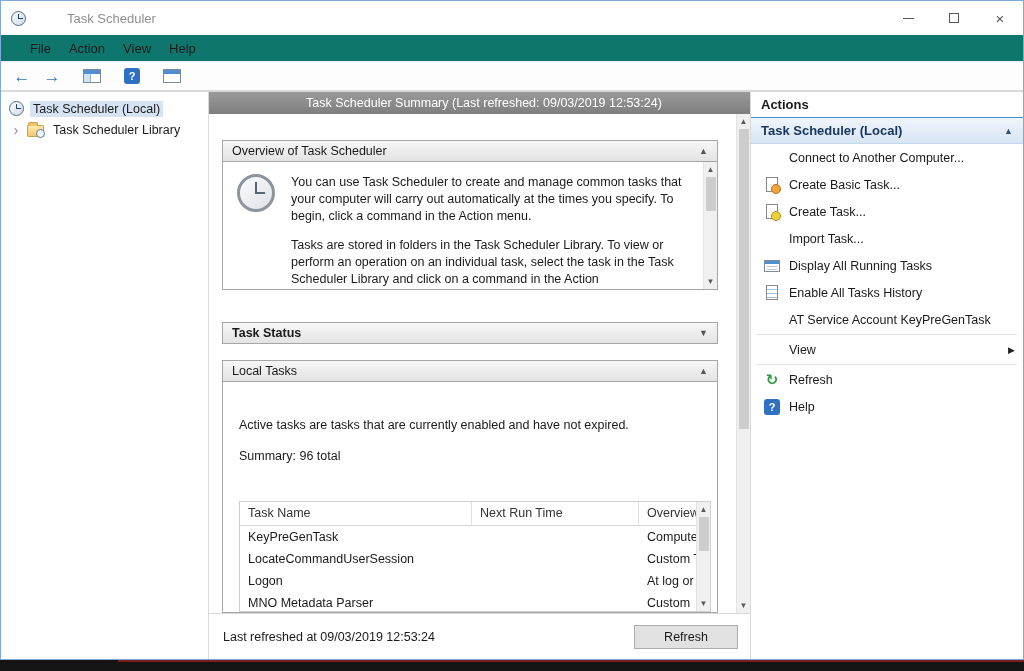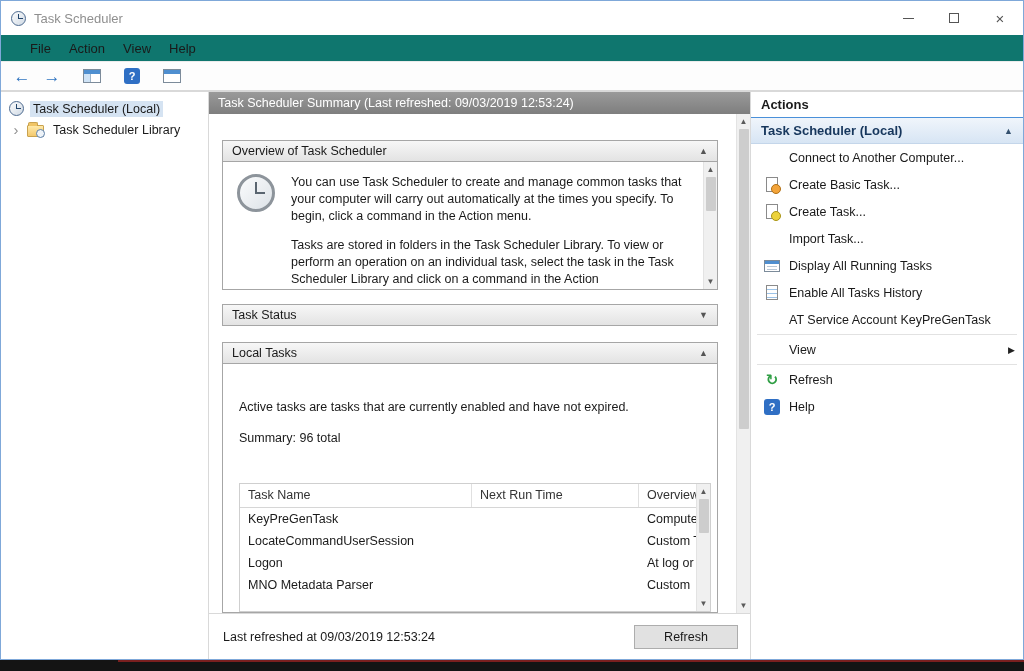--- a/index.html
+++ b/index.html
@@ -2,21 +2,21 @@
 <html><head>
 <meta charset="utf-8">
 <style>
   * { box-sizing: border-box; margin: 0; padding: 0; }
   html,body { width:1024px; height:671px; overflow:hidden; background:#fff;
     font-family:"Liberation Sans","DejaVu Sans",sans-serif; font-size:13px; color:#1a1a1a; }
   #window { position:absolute; top:0; left:0; width:1024px; height:660px;
     border:1px solid #7fa8d9; background:#fff; display:flex; flex-direction:column; }
 
   
-  .titlebar { height:34px; display:flex; align-items:center; padding-left:10px; background:#fff; flex:0 0 auto; }
+  .titlebar { height:34px; display:flex; align-items:center; padding-left:10px; background:#fff; flex:0 0 auto;gap:33px; }
   .tb-title { color:#8f8f8f; margin-left:8px; font-size:13px; }
   .caption-buttons { margin-left:auto; display:flex; height:100%; }
   .cap-btn { width:46px; height:100%; display:flex; align-items:center; justify-content:center; color:#444; }
   .min-glyph { width:11px; height:1px; background:#555; display:block; }
   .max-glyph { width:10px; height:10px; border:1px solid #555; display:block; }
   .close-glyph { font-size:15px; color:#555; line-height:1; }
 
   
   .clock-sm { position:relative; width:15px; height:15px; border:1px solid #4d6a8f; border-radius:50%;
     background:linear-gradient(135deg,#fdfdfd,#cfd9e4); flex:0 0 auto; }
@@ -55,31 +55,31 @@
     background:linear-gradient(#ffe9a8,#f3c96e); border:1px solid #c9a24e; border-radius:1px; }
   .folder-icon::before { content:''; position:absolute; top:-4px; left:0; width:8px; height:3px;
     background:#f0c567; border:1px solid #c9a24e; border-bottom:none; border-radius:2px 2px 0 0; }
   .folder-icon::after { content:''; position:absolute; right:-2px; bottom:-2px; width:7px; height:7px;
     border-radius:50%; background:#eef3f8; border:1px solid #5d7fa6; }
 
   
   .center-pane { flex:1; display:flex; flex-direction:column; border-right:1px solid #d9d9d9; min-width:0; background:#fff; }
   .summary-band { height:22px; line-height:22px; padding-left:9px; color:#fff; font-size:12.5px;
     background:linear-gradient(#9a9a9a,#7e7e7e); flex:0 0 auto;
-    white-space:nowrap; overflow:hidden; }
+    white-space:nowrap; overflow:hidden;text-align:center; }
   .center-mid { flex:1; display:flex; min-height:0; }
   .center-content { flex:1; display:flex; flex-direction:column; padding:26px 18px 0 13px; min-width:0; }
   .section-bar { height:22px; flex:0 0 auto; display:flex; align-items:center; padding:0 9px;
     background:linear-gradient(#f7f7f7,#e3e3e3); border:1px solid #a6a6a6; font-size:12.5px; cursor:default; }
   .section-arrow { margin-left:auto; font-size:9px; color:#555; }
   .overview-box { height:128px; border:1px solid #a6a6a6; border-top:none; display:flex; overflow:hidden; flex:0 0 auto; }
   .overview-inner { flex:1; display:flex; padding:12px 6px 0 14px; overflow:hidden; }
   .overview-text { margin-left:16px; width:412px; font-size:12.5px; line-height:17px; }
   .overview-text p + p { margin-top:12px; }
-  .bar-status { margin-top:14px; }
+  .bar-status { margin-top:32px;font-weight:bold; }
   .bar-active { margin-top:16px; }
   .active-box { flex:1; border:1px solid #a6a6a6; border-top:none; display:flex; flex-direction:column;
     overflow:hidden; padding:36px 6px 0 16px; min-height:0; }
   .active-desc { font-size:12.5px; }
   .active-summary { font-size:12.5px; margin-top:17px; }
 
   
   .task-table { margin-top:38px; flex:1; display:flex; border:1px solid #cfcfcf; min-height:0; overflow:hidden; }
   .task-table-cols { flex:1; display:flex; flex-direction:column; min-width:0; overflow:hidden; }
   .tt-header { height:24px; display:flex; border-bottom:1px solid #d6d6d6; flex:0 0 auto; color:#333;justify-content:center; }

